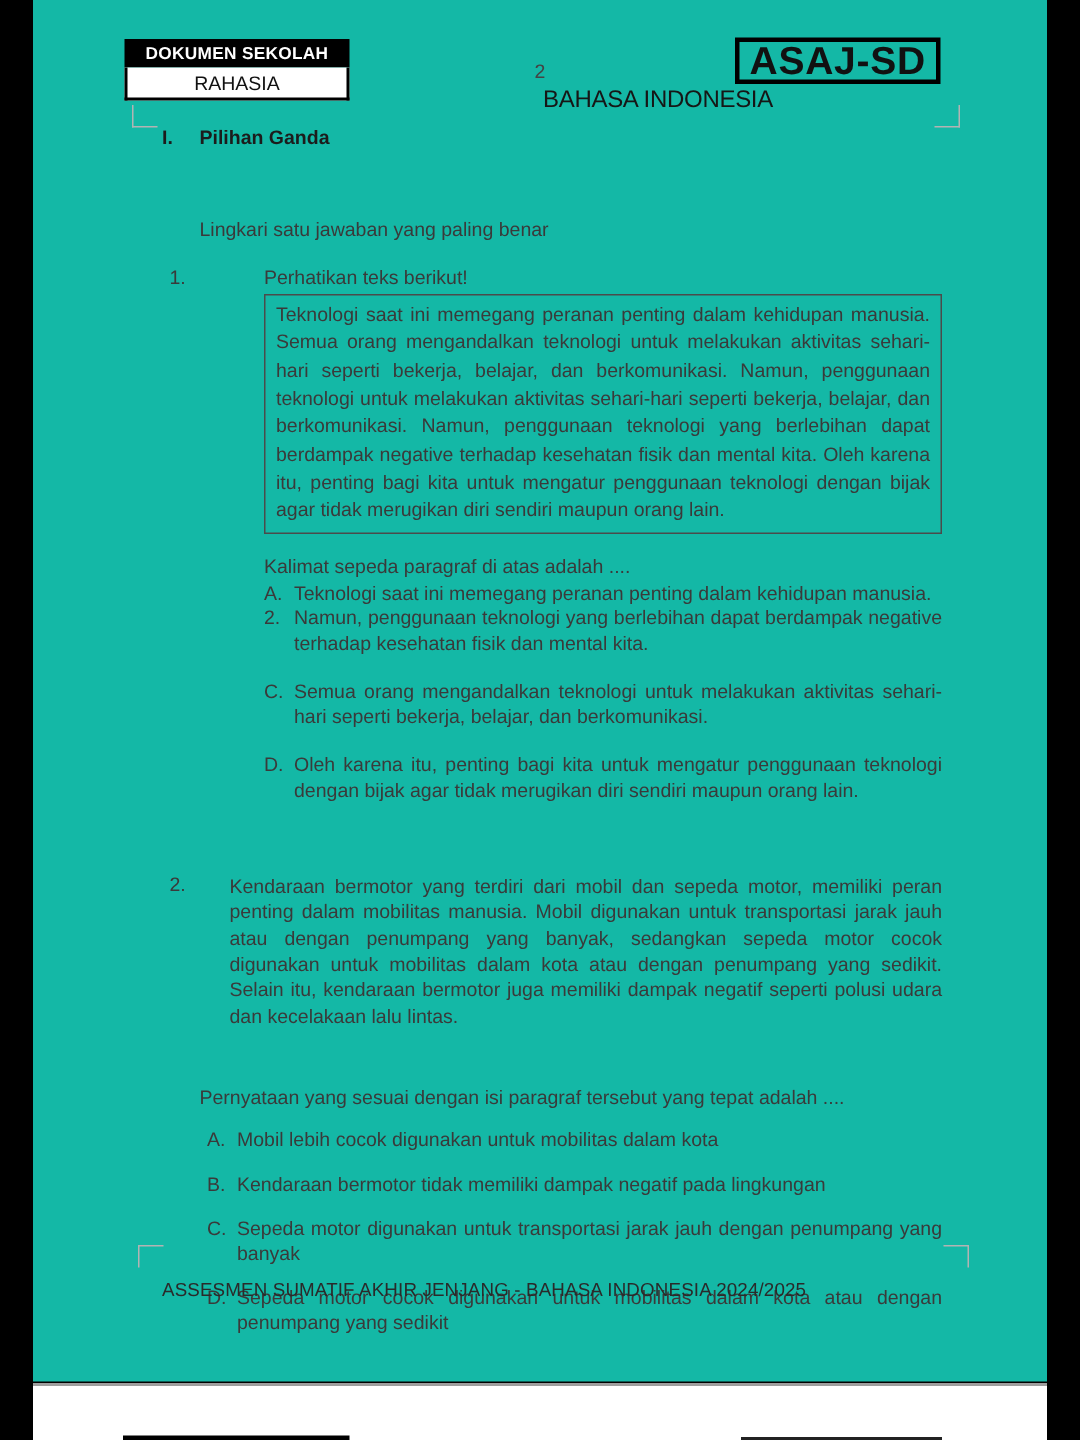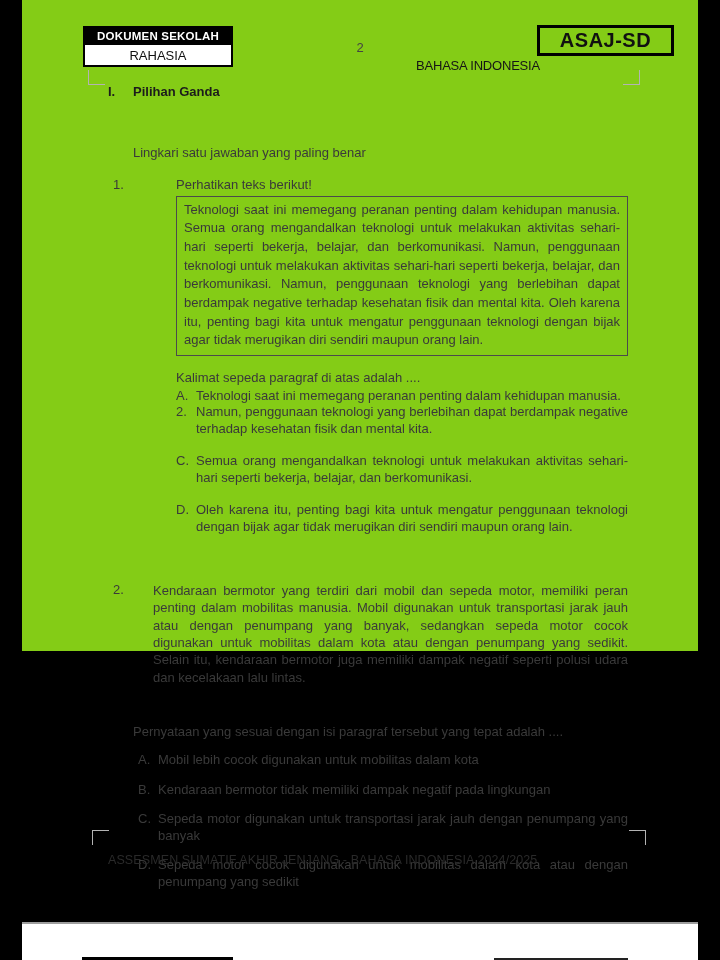--- a/index.html
+++ b/index.html
@@ -7,22 +7,22 @@
   body {
     background: #000000;
     font-family: "Liberation Sans", "DejaVu Sans", sans-serif;
     color: #3a3a3a;
     position: relative;
     overflow: hidden;
   }
   .page {
     position: absolute;
     left: 22px; top: 0;
-    width: 676px; height: 651px;
-    background: #84cc16;
+    width: 676px; height: 921px;
+    background: #14b8a6;
   }
   .page-next {
     position: absolute;
     left: 22px; top: 922px;
     width: 676px; height: 38px;
     background: #ffffff;
     border-top: 2px solid #9e9e9e;
   }
   
   .badge-stack {
@@ -40,25 +40,25 @@
     font-size: 13px; text-align: center; padding: 3px 0 2px 0;
   }
   .page-num {
     position: absolute; left: 0; top: 40px; width: 676px;
     text-align: center; font-size: 13px; color: #444444;
   }
   .code-box {
     position: absolute; left: 468px; top: 25px; width: 137px; height: 31px;
     border: 3px solid #000000;
     display: flex; align-items: center; justify-content: center;
-    font-size: 20px; font-weight: bold; color: #111111; letter-spacing: 0.5px; margin-left: 47px;
+    font-size: 26px; font-weight: bold; color: #111111; letter-spacing: 0.5px;
   }
   .subject {
-    position: absolute; left: 318px; top: 58px; width: 276px;
-    text-align: center; font-size: 13px; color: #161616; letter-spacing: -0.2px;
+    position: absolute; left: 340px; top: 58px; width: 276px;
+    text-align: left; font-size: 16px; color: #161616; letter-spacing: -0.2px;
   }
   
   .mark { position: absolute; width: 17px; height: 15px; }
   .mark.tl { left: 66px; top: 70px; border-left: 1px solid #b3b3b3; border-bottom: 1px solid #b3b3b3; }
   .mark.tr { left: 601px; top: 70px; border-right: 1px solid #b3b3b3; border-bottom: 1px solid #b3b3b3; }
   .mark.bl { left: 70px; top: 830px; border-left: 1px solid #b3b3b3; border-top: 1px solid #b3b3b3; }
   .mark.br { left: 607px; top: 830px; border-right: 1px solid #b3b3b3; border-top: 1px solid #b3b3b3; }
   
   .content {
     position: absolute; left: 86px; top: 84px; width: 520px;

